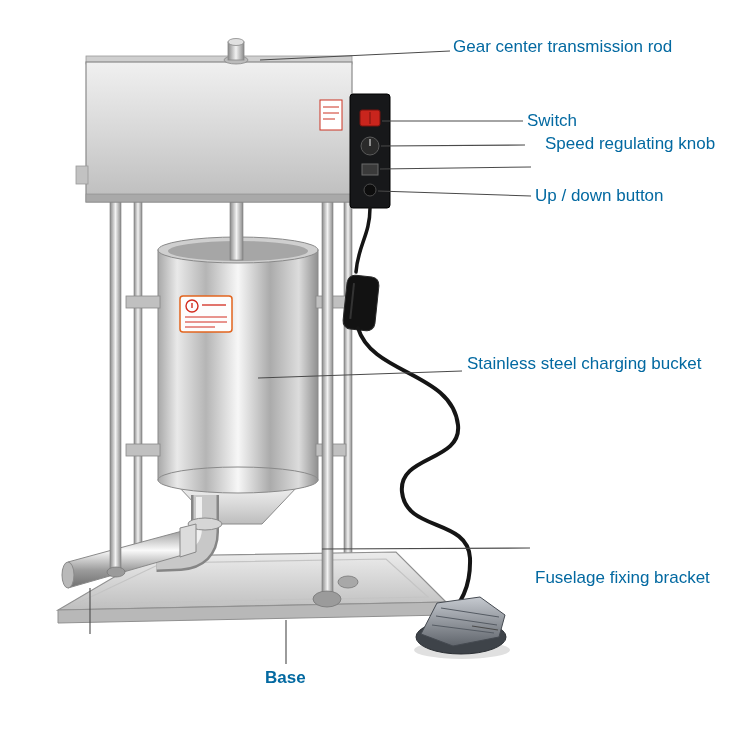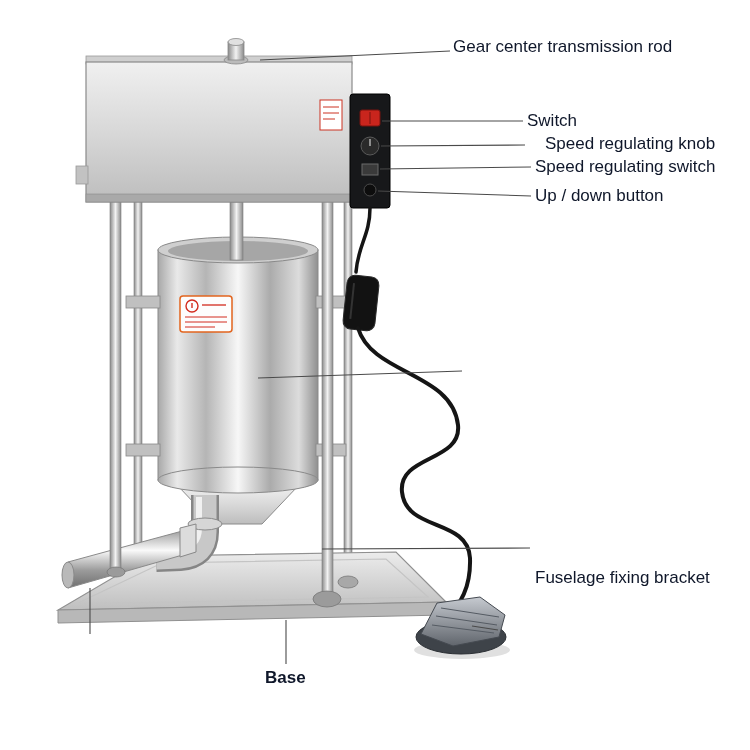--- a/index.html
+++ b/index.html
@@ -2,21 +2,21 @@
 <html><head>
 <meta charset="utf-8">
 <style>
   html,body{margin:0;padding:0;background:#fff;}
   .canvas{
     position:relative;width:750px;height:750px;background:#ffffff;
     font-family:"Liberation Sans", sans-serif;overflow:hidden;
   }
   .canvas svg{position:absolute;left:0;top:0;}
   .label{
-    position:absolute;font-size:17px;line-height:1.25;color:#0f172a;
+    position:absolute;font-size:17px;line-height:1.25;color:#0369a1;
     white-space:nowrap;
   }
   .label.bold{font-weight:bold;}
 </style>
 </head>
 <body>
 
 <div class="canvas">
 
   <svg width="750" height="750" viewBox="0 0 750 750">
@@ -171,18 +171,18 @@
       <line x1="322" y1="549" x2="530" y2="548"></line>
       <line x1="472" y1="626" x2="498" y2="630"></line>
       <line x1="90" y1="588" x2="90" y2="634"></line>
       <line x1="286" y1="620" x2="286" y2="664"></line>
     </g>
   </svg>
 
   <div class="label" style="left:453px;top:36px;">Gear center transmission rod</div>
   <div class="label" style="left:527px;top:110px;">Switch</div>
   <div class="label" style="left:529px;top:133px;margin-left:16px;">Speed regulating knob</div>
-  <div class="label" style="left:535px;top:156px;">Speed regulating switch</div>
   <div class="label" style="left:535px;top:185px;">Up / down button</div>
+  <div class="label" style="left:467px;top:353px;">Stainless steel charging bucket</div>
   <div class="label" style="left:535px;top:567px;">Fuselage fixing bracket</div>
   <div class="label bold" style="left:265px;top:667px;text-align:center;">Base</div>
 
 </div>
 
 </body></html>

